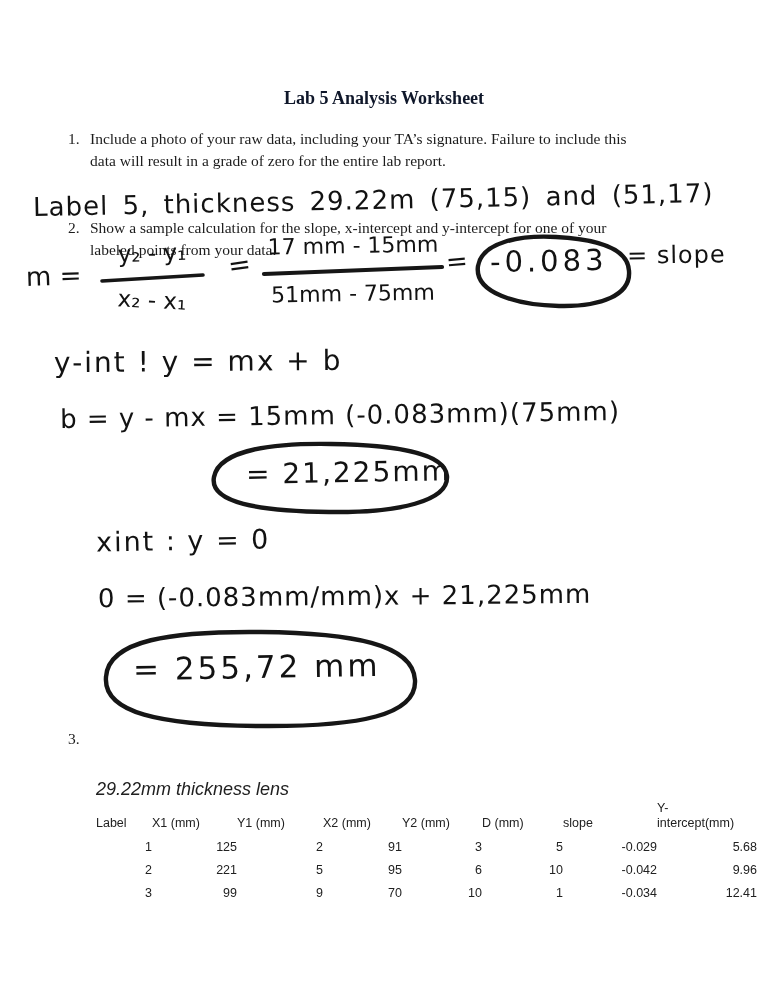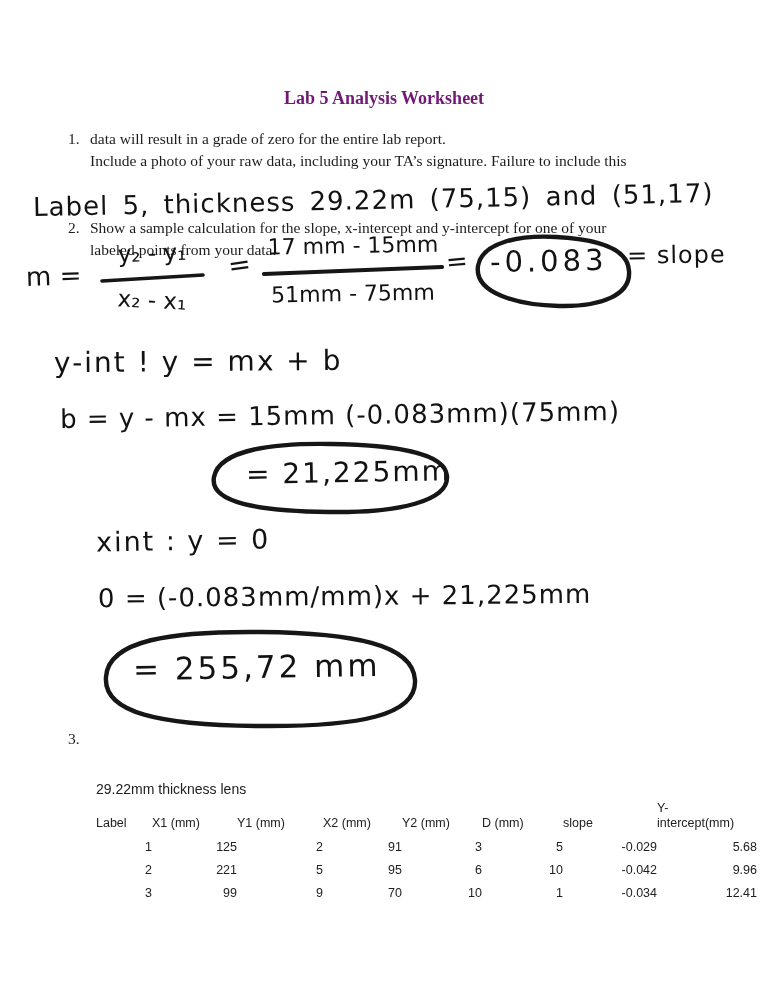--- a/index.html
+++ b/index.html
@@ -9,21 +9,21 @@
     position:relative;
     overflow:hidden;
     font-family:"Liberation Serif", serif;
     color:#1f1f1f;
   }
   .page-title {
     position:absolute; left:0; right:0; top:88px;
     text-align:center;
     font-size:18px; font-weight:bold;
     font-family:"Liberation Serif", serif;
-    color:#701a75;
+    color:#0f172a;
   }
   .item {
     position:absolute; left:68px;
     display:flex;
     font-size:15.5px; line-height:21.5px;
     color:#1c1c1c;
   }
   .item .num { width:22px; flex:0 0 22px; }
   .item .lines div { white-space:nowrap; }
 
@@ -41,22 +41,23 @@
     z-index:3; pointer-events:none;
   }
 
   
   .table-area {
     position:absolute; left:96px; top:781px;
     font-family:"Liberation Sans", sans-serif;
     color:#212121;
   }
   .table-caption {
-    font-size:14px; line-height:16px; height:16px;
+    font-size:18px; line-height:16px; height:16px;
     white-space:nowrap;
+    font-style:italic;
   }
   table.lens {
     border-collapse:collapse; table-layout:fixed;
     font-size:12.5px;
   }
   table.lens th {
     font-weight:normal; vertical-align:bottom;
     text-align:left; height:34px; padding:0 0 4px 0;
     line-height:15px;
   }
@@ -67,22 +68,22 @@
   }
 </style>
 </head>
 <body>
 
 <div class="page-title">Lab 5 Analysis Worksheet</div>
 
 <div class="item" style="top:128px;">
   <div class="num">1.</div>
   <div class="lines">
+    <div>Include a photo of your raw data, including your TA’s signature. Failure to include this</div>
     <div>data will result in a grade of zero for the entire lab report.</div>
-    <div>Include a photo of your raw data, including your TA’s signature. Failure to include this</div>
   </div>
 </div>
 
 <div class="item" style="top:217px;">
   <div class="num">2.</div>
   <div class="lines">
     <div>Show a sample calculation for the slope, x-intercept and y-intercept for one of your</div>
     <div>labeled points from your data.</div>
   </div>
 </div>

